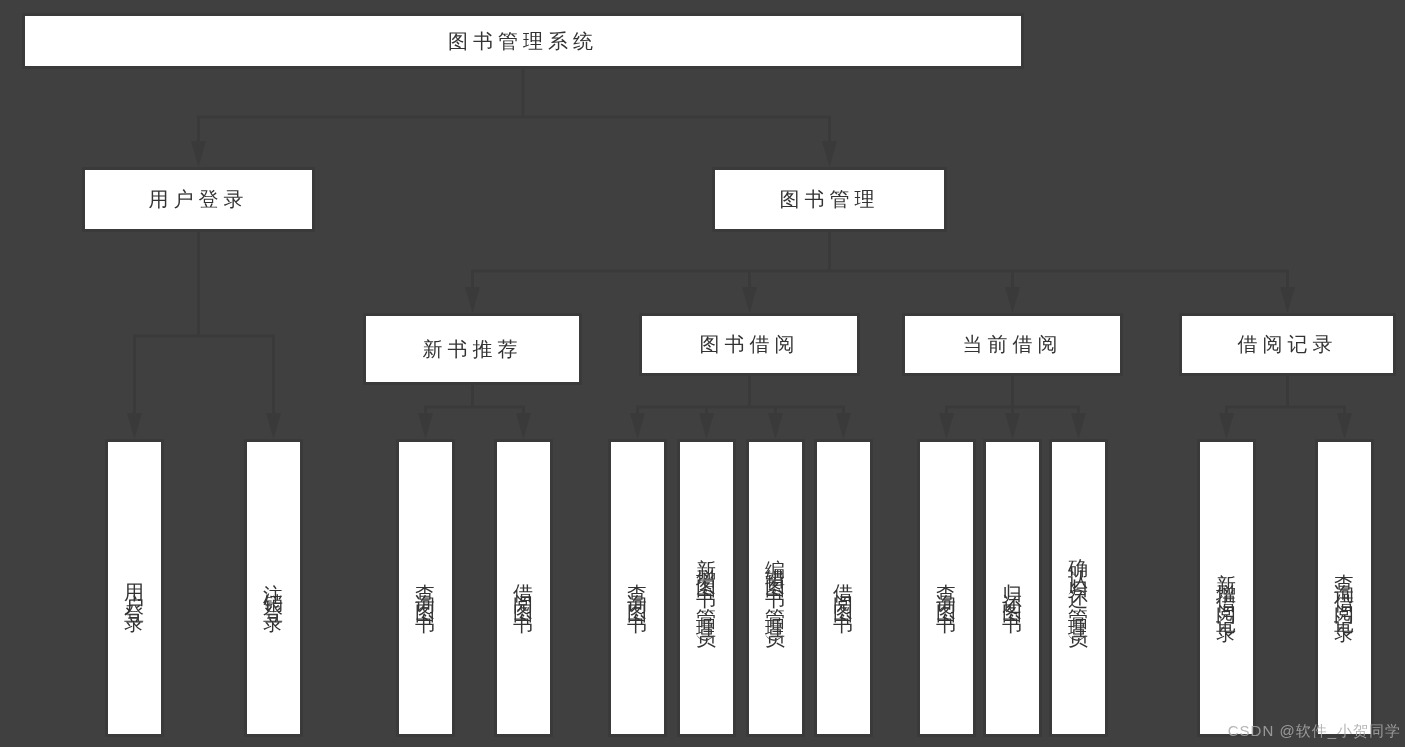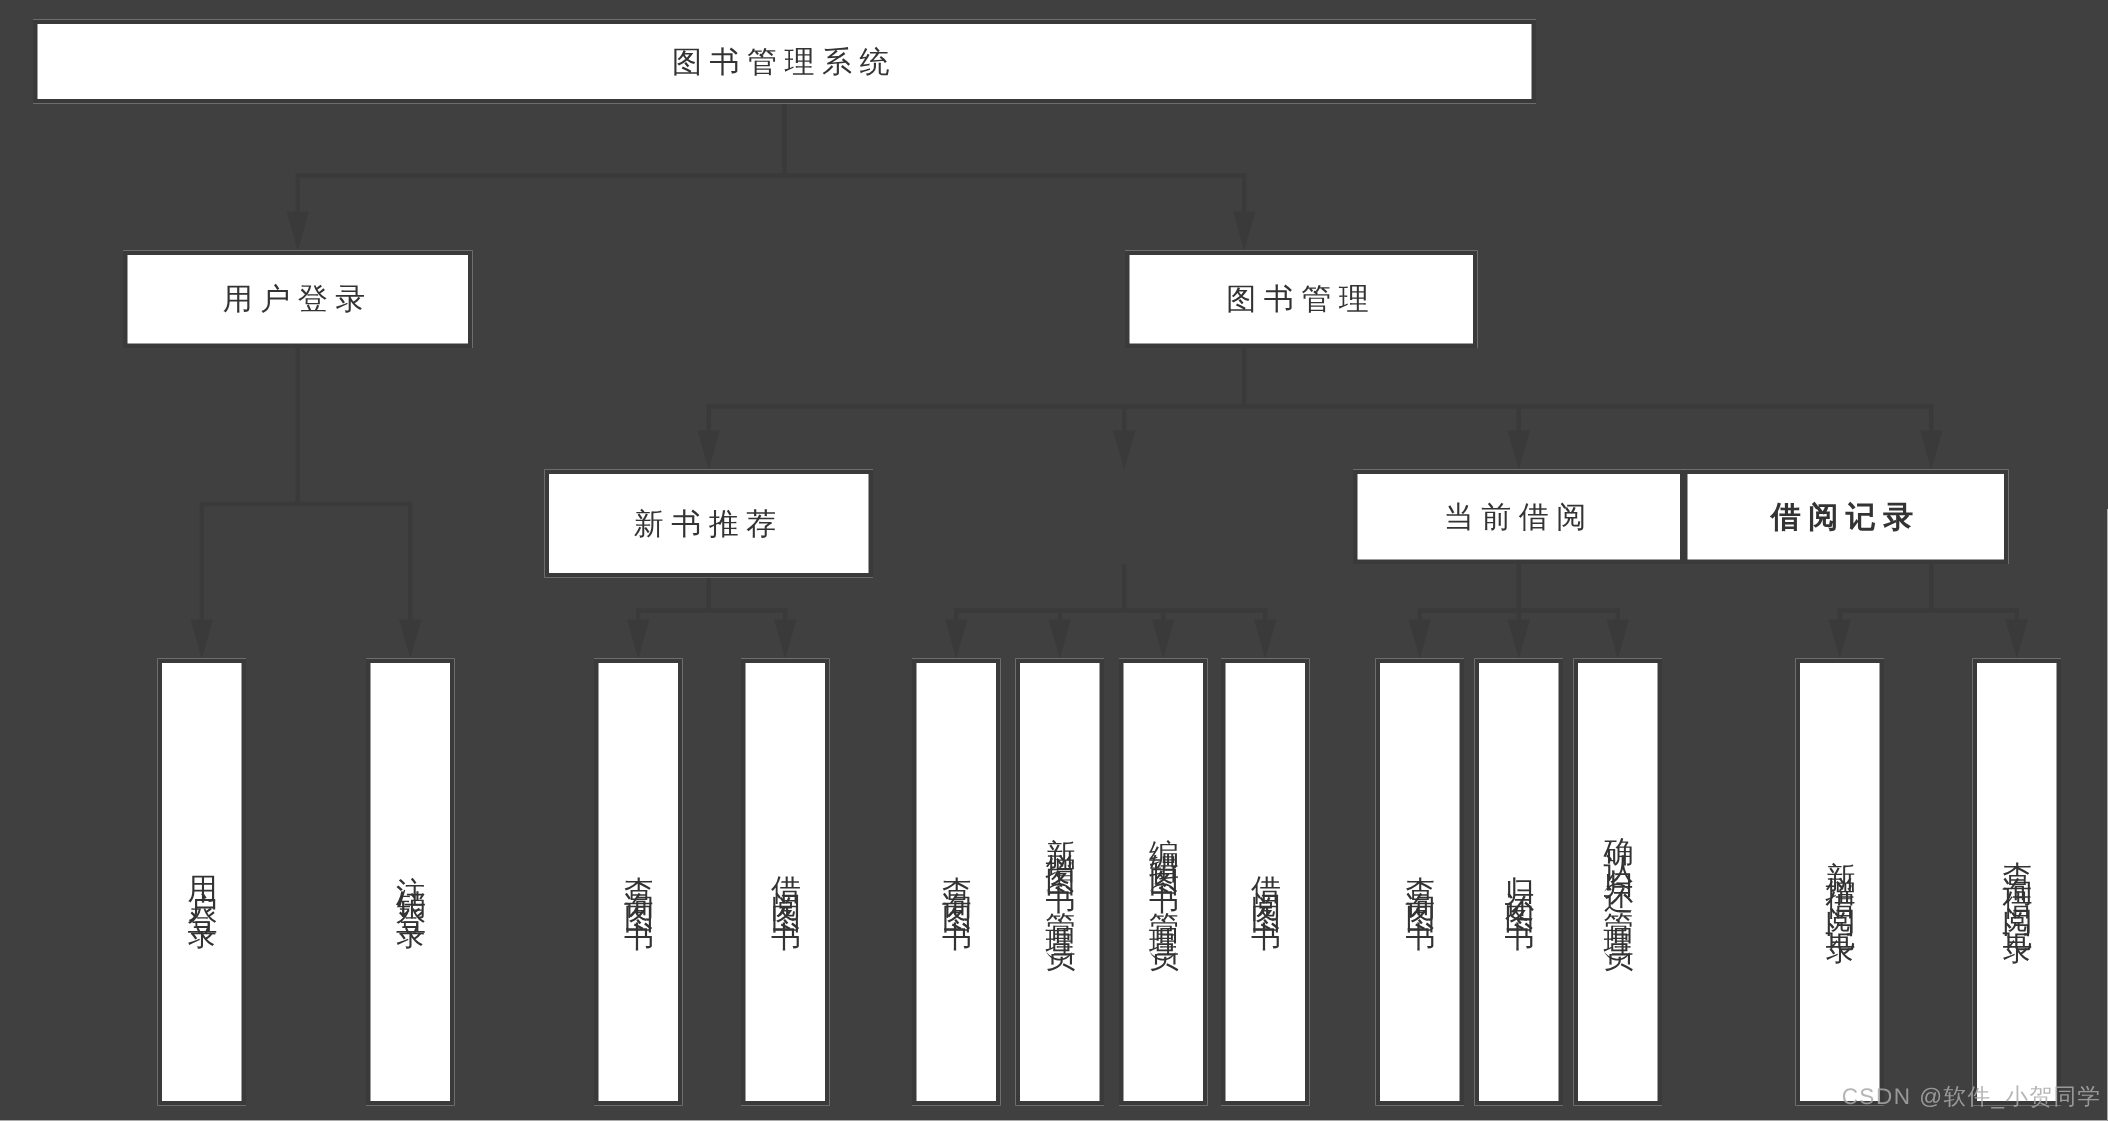--- a/index.html
+++ b/index.html
@@ -101,25 +101,26 @@
       <polygon points="1005,413 1020,413 1012.5,439"></polygon>
       <polygon points="1071,413 1086,413 1078.5,439"></polygon>
       <polygon points="1219,413 1234,413 1226.5,439"></polygon>
       <polygon points="1337,413 1352,413 1344.5,439"></polygon>
     </g>
   </svg>
 
   <div class="box" style="left:22px; top:13px; width:1002px; height:56px;">图书管理系统</div>
 
   <div class="box" style="left:82px; top:167px; width:233px; height:65px;">用户登录</div>
-  <div class="box" style="left:712px; top:167px; width:235px; height:65px;margin-left:38px;">图书管理</div>
+  <div class="box" style="left:712px; top:167px; width:235px; height:65px;">图书管理</div>
 
   <div class="box" style="left:363px; top:313px; width:219px; height:72px;">新书推荐</div>
+  <div class="box" style="left:639px; top:313px; width:221px; height:63px;">图书借阅</div>
   <div class="box" style="left:902px; top:313px; width:221px; height:63px;">当前借阅</div>
-  <div class="box" style="left:1122px; top:313px; width:217px; height:63px;font-weight:bold;">借阅记录</div>
+  <div class="box" style="left:1179px; top:313px; width:217px; height:63px;">借阅记录</div>
 
   <div class="box leaf" style="left:105px; top:439px; width:59px; height:298px;">用户登录</div>
   <div class="box leaf" style="left:244px; top:439px; width:59px; height:298px;">注销登录</div>
 
   <div class="box leaf" style="left:396px; top:439px; width:59px; height:298px;">查询图书</div>
   <div class="box leaf" style="left:494px; top:439px; width:59px; height:298px;">借阅图书</div>
 
   <div class="box leaf" style="left:608px; top:439px; width:59px; height:298px;">查询图书</div>
   <div class="box leaf" style="left:677px; top:439px; width:59px; height:298px;">新增图书（管理员）</div>
   <div class="box leaf" style="left:746px; top:439px; width:59px; height:298px;">编辑图书（管理员）</div>

